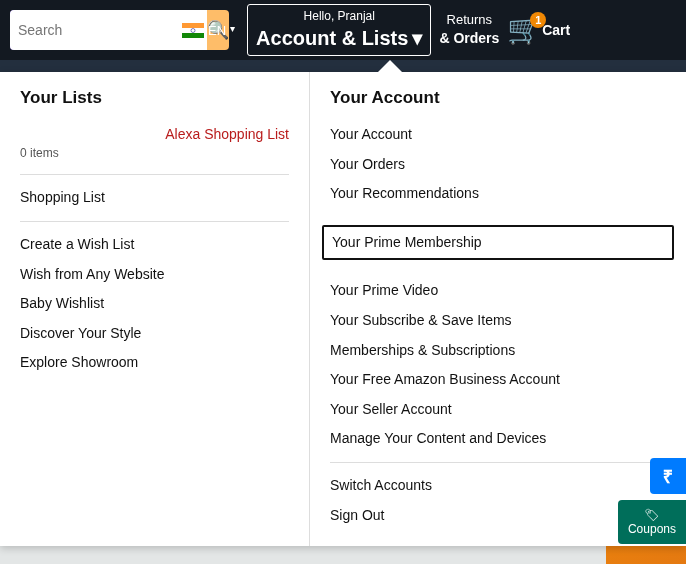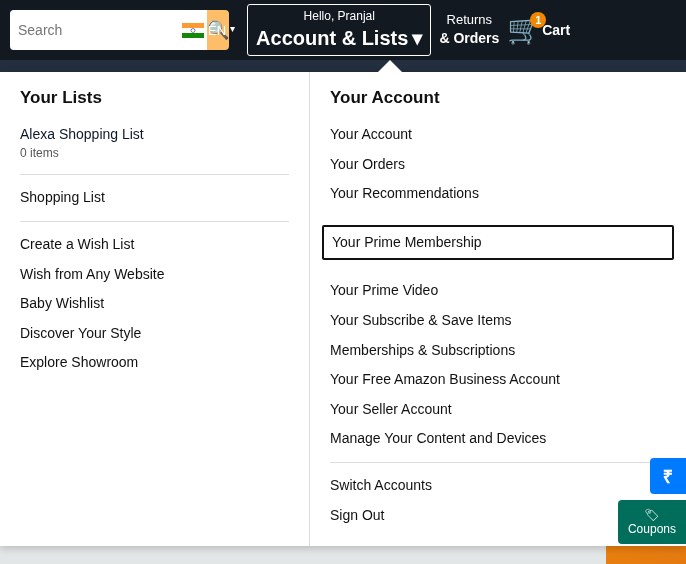--- a/index.html
+++ b/index.html
@@ -203,22 +203,23 @@
     }
 
     .divider {
       border: none;
       border-top: 1px solid #ddd;
       margin: 8px 0;
     }
 
     .alexa-item-title {
       font-size: 14px;
-      color: #0f172a;
+      color: #b91c1c;
       font-weight: normal;
+      text-align: right;
     }
 
     .alexa-item-sub {
       font-size: 12px;
       color: #555;
     }
 
     
     .bg-content {
       position: absolute;

